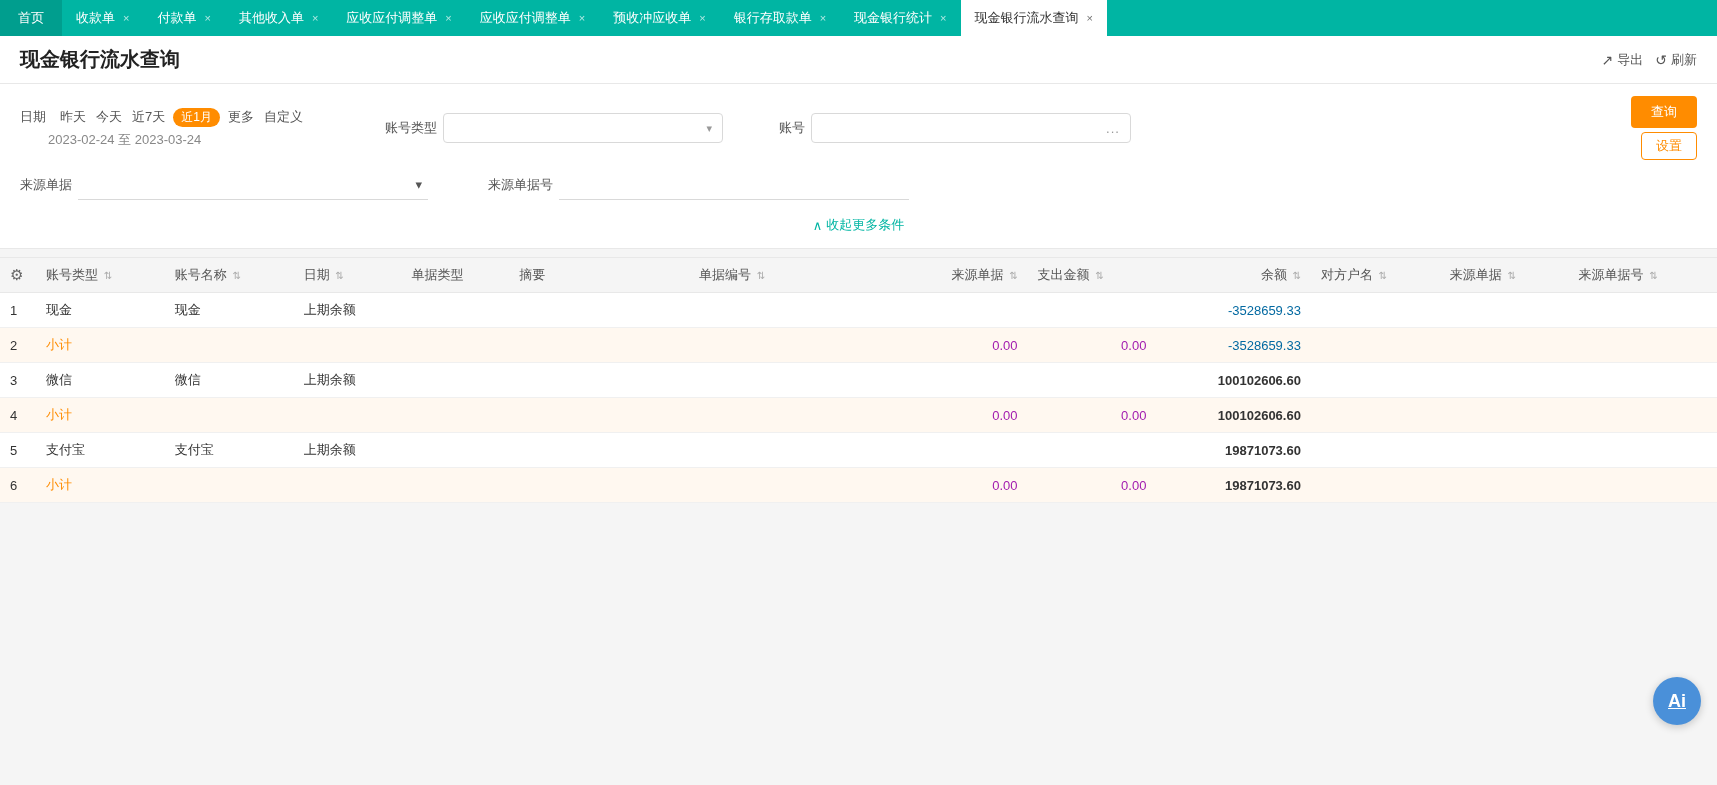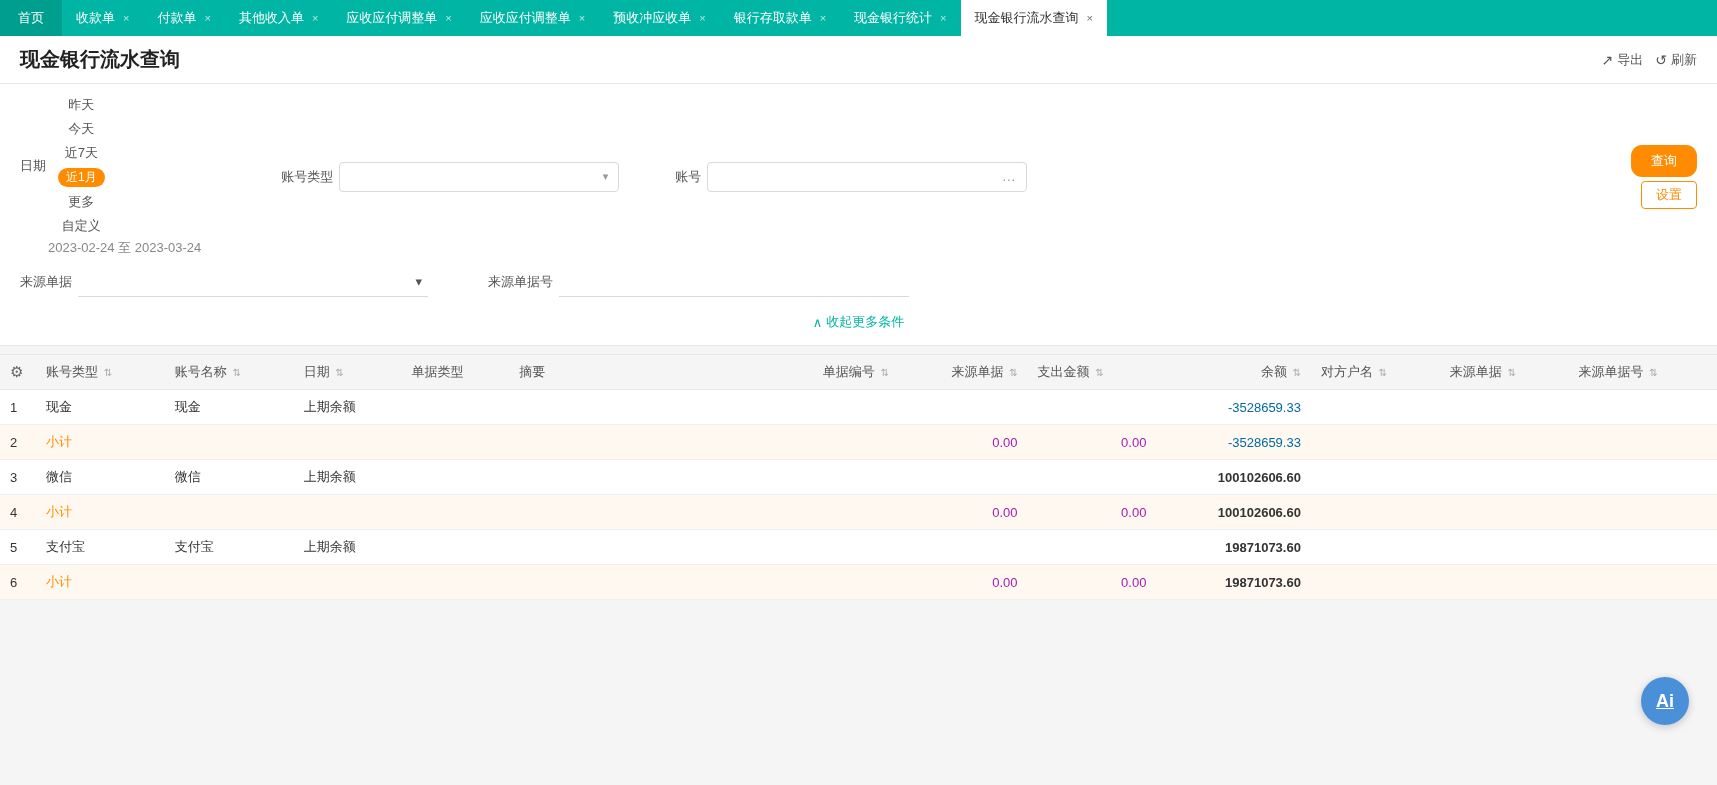--- a/index.html
+++ b/index.html
@@ -81,24 +81,23 @@
       margin-bottom: 10px;
       flex-wrap: wrap;
     }
     .filter-label {
       color: #555;
       white-space: nowrap;
       font-size: 13px;
     }
     .date-shortcuts {
       display: flex;
-      align-items: center;
+      align-items: flex-start;
       gap: 6px;
       margin-left: 4px;
-      flex-direction: column;
     }
     .date-shortcut {
       color: #555;
       cursor: pointer;
       font-size: 13px;
       padding: 0 2px;
     }
     .date-shortcut.active {
       background: #ff8c00;
       color: #fff;
@@ -144,21 +143,21 @@
       color: #888;
       font-size: 13px;
       display: flex;
       align-items: center;
       justify-content: space-between;
     }
     .query-btn {
       background: #ff8c00;
       color: #fff;
       border: none;
-      border-radius: 11px;
+      border-radius: 4px;
       padding: 6px 20px;
       cursor: pointer;
       font-size: 13px;
       height: 32px;
     }
     .settings-btn {
       background: #fff;
       color: #ff8c00;
       border: 1px solid #ff8c00;
       border-radius: 4px;
@@ -263,21 +262,21 @@
       font-size: 15px;
       color: #666;
       cursor: pointer;
     }
     .dots-icon {
       color: #999;
       letter-spacing: 1px;
     }
     .ai-badge {
       position: fixed;
-      right: 28px;
+      right: 16px;
       bottom: 60px;
       background: #4a90d9;
       color: #fff;
       border-radius: 50%;
       width: 48px;
       height: 48px;
       display: flex;
       align-items: center;
       justify-content: center;
       font-size: 18px;
@@ -423,21 +422,21 @@
         <th>
           <span>日期</span>
           <span class="sort-icon">⇅</span>
         </th>
         <th>
           <span>单据类型</span>
         </th>
         <th style="min-width:120px;">
           <span>摘要</span>
         </th>
-        <th style="min-width:140px;text-align:right;">
+        <th style="min-width:140px;">
           <span>单据编号</span>
           <span class="sort-icon">⇅</span>
         </th>
         <th style="text-align:right;">
           <span>来源单据</span>
           <span class="sort-icon">⇅</span>
         </th>
         <th style="text-align:left;">
           <span>支出金额</span>
           <span class="sort-icon">⇅</span>

